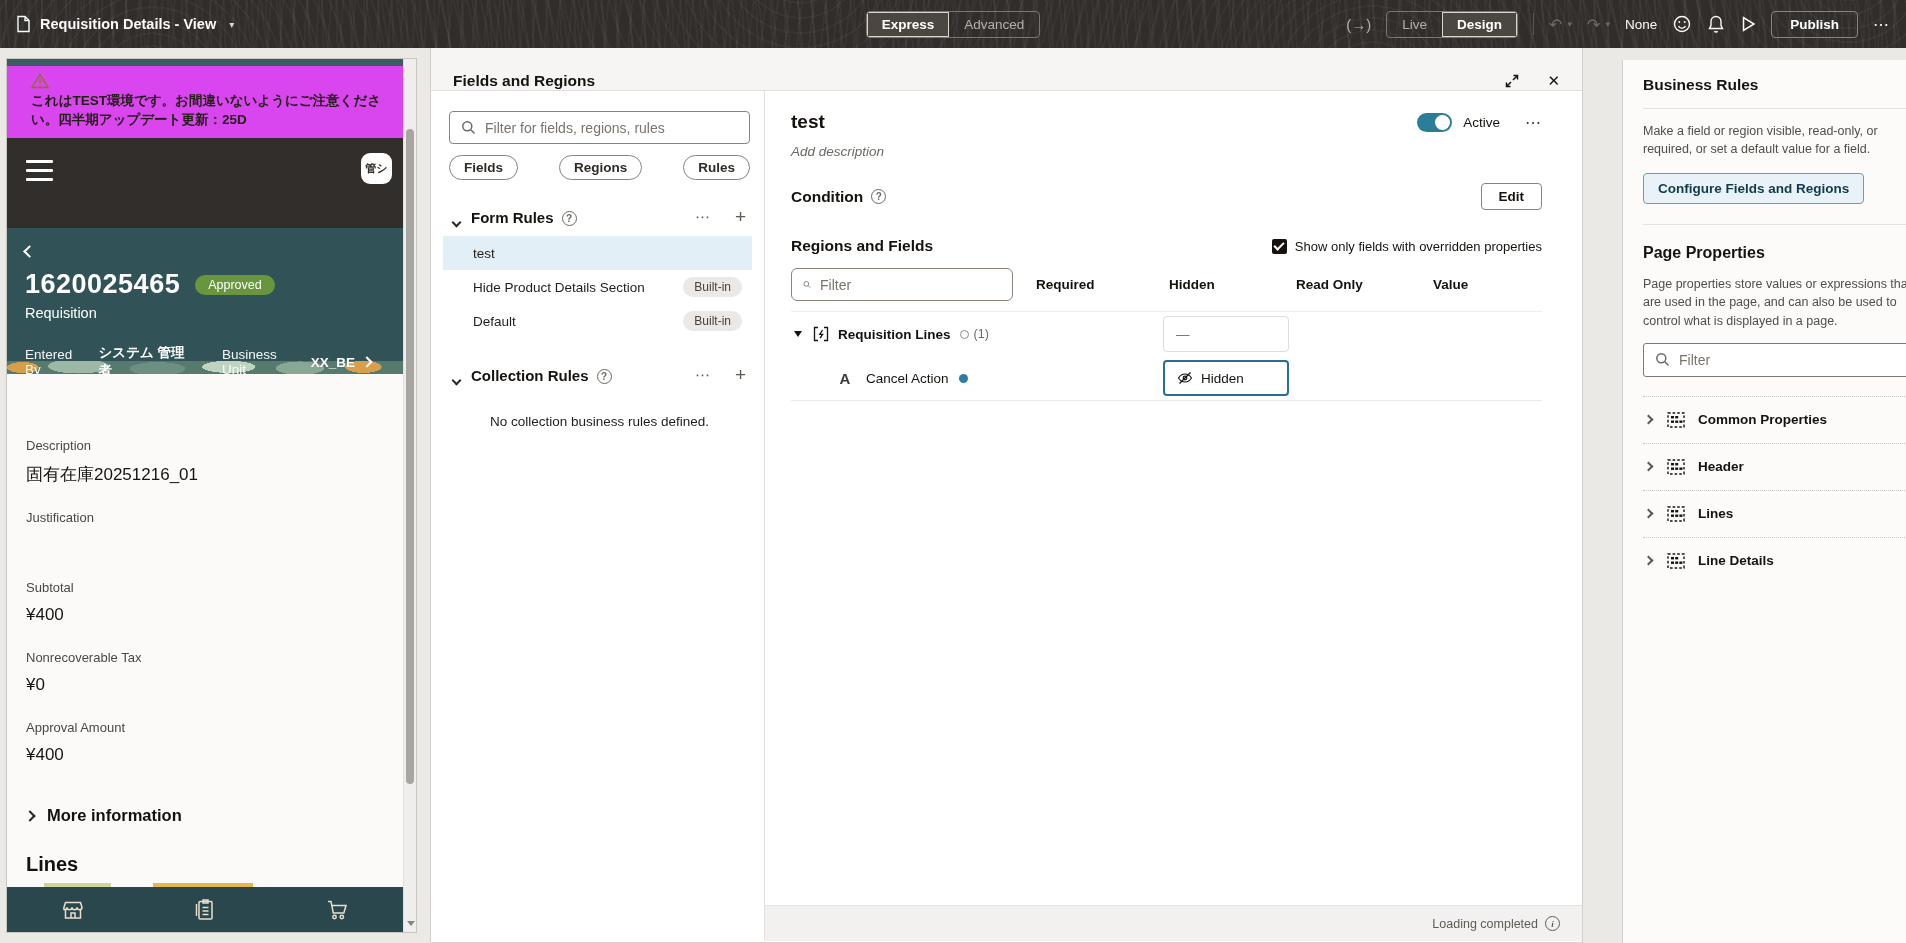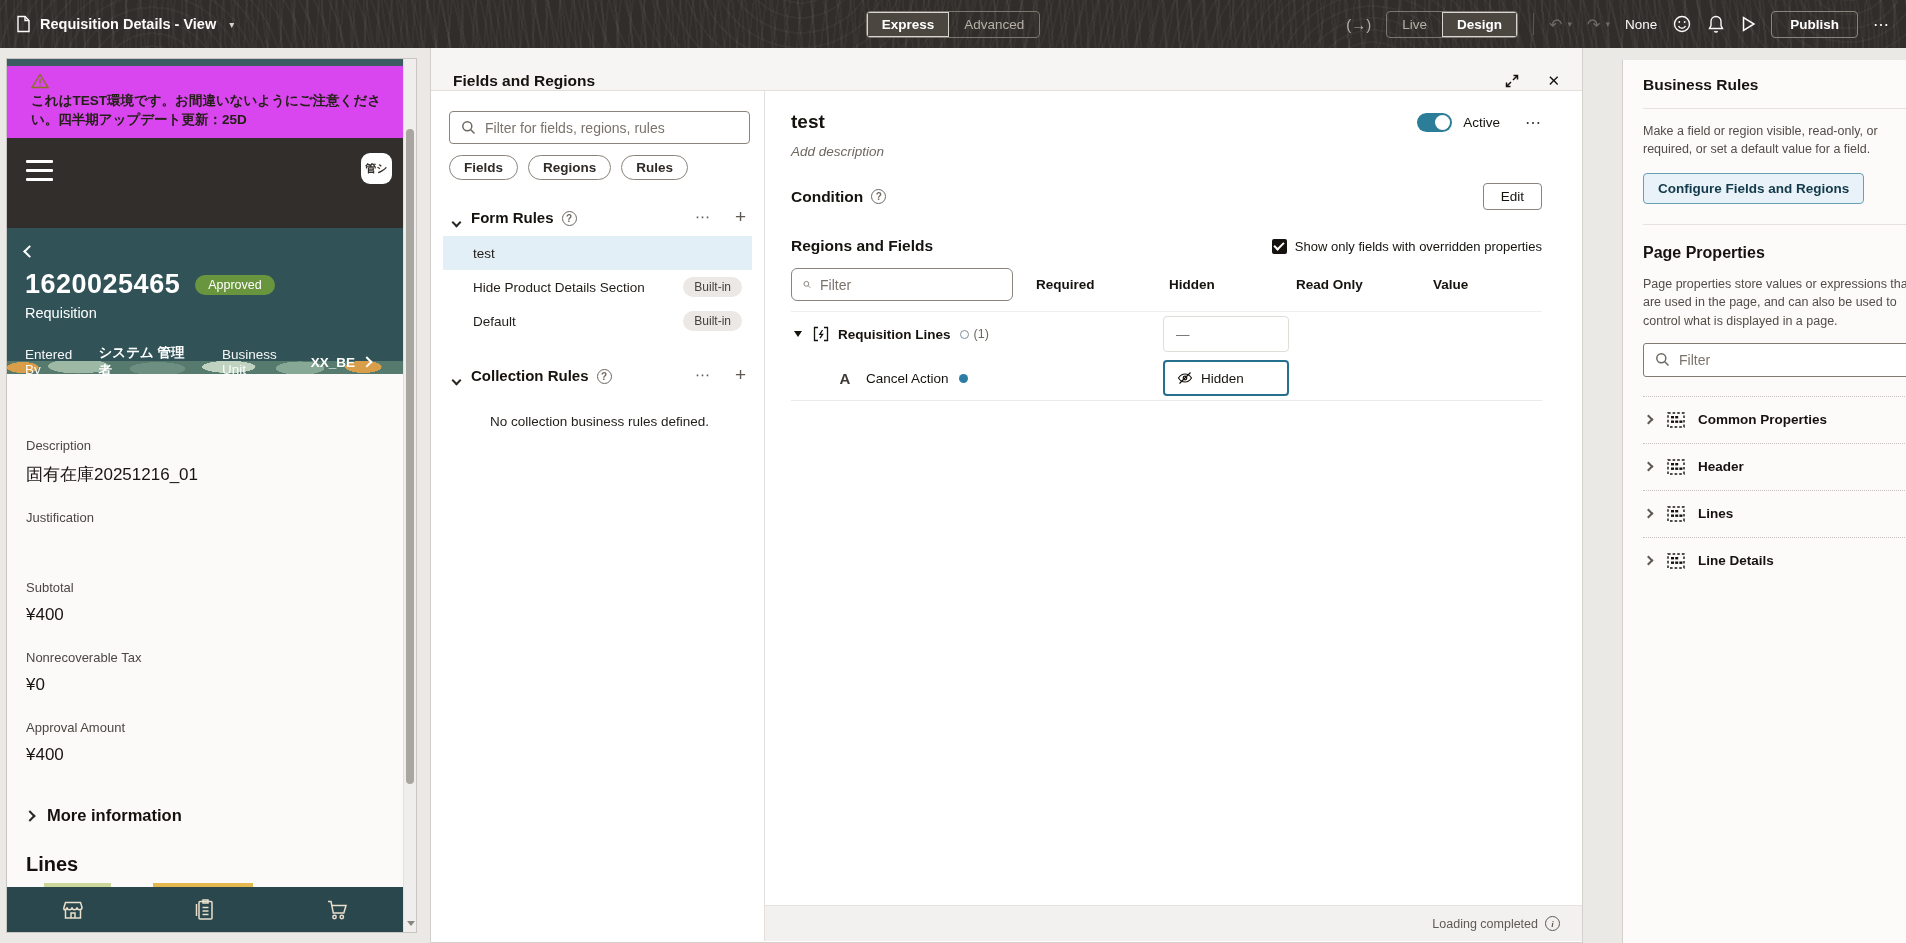--- a/index.html
+++ b/index.html
@@ -101,21 +101,21 @@
   .drawer { position:absolute; left:430px; top:48px; width:1153px; height:895px; background:#fff; border:1px solid #d3cfcb; border-top:none; }
   .d-header { height:43px; background:#f7f5f3; border-bottom:1px solid #e2dfdc; display:flex; align-items:flex-end; padding:0 22px; }
   .d-title { font-size:15.5px; font-weight:bold; }
   .d-hicons { margin-left:auto; display:flex; align-items:center; gap:28px; }
   .d-close { font-size:15px; color:#16130f; }
   .d-body { display:flex; height:850px; }
   .d-list { width:334px; flex:none; border-right:1px solid #e2dfdc; padding:20px 14px 0 18px; }
   .search-box { display:flex; align-items:center; gap:9px; border:1px solid #8a847d; border-radius:4px; height:33px; padding:0 11px; background:#fff; }
   .search-box input { border:none; outline:none; flex:1; font-size:14px; font-family:inherit; color:#16130f; background:transparent; }
   .search-box input::placeholder { color:#7b746d; }
-  .d-pills { display:flex; gap:10px; margin-top:11px; }
+  .d-pills { display:flex; gap:10px; margin-top:11px;justify-content:space-between; }
   .pill { border:1px solid #8a847d; border-radius:16px; padding:4px 14px; font-size:13.5px; font-weight:600; color:#2f2b27; background:#fff; }
   .d-sechead { display:flex; align-items:flex-end; margin-top:27px; padding:0 4px; }
   .d-sechead .sec-title { font-size:15px; font-weight:bold; margin-left:11px; }
   .help { width:15px; height:15px; border:1.4px solid #6e6862; border-radius:50%; color:#6e6862; font-size:10px; font-weight:bold;
     display:inline-flex; align-items:center; justify-content:center; margin-left:8px; }
   .sec-actions { margin-left:auto; display:flex; align-items:center; gap:24px; color:#5f5a54; }
   .sec-actions .el { font-size:15px; letter-spacing:1px; }
   .sec-actions .pl { font-size:19px; font-weight:300; line-height:1; }
   .d-rules { margin-top:10px; margin-left:-6px; margin-right:-2px; }
   .d-rule { display:flex; align-items:center; height:34px; padding:0 10px 0 30px; font-size:13.5px; color:#211d19; }
@@ -128,21 +128,21 @@
   .dd-titlerow { display:flex; align-items:center; }
   .dd-name { font-size:19px; font-weight:bold; }
   .dd-right { margin-left:auto; display:flex; align-items:center; gap:11px; }
   .toggle { width:35px; height:19px; border-radius:10px; background:#2c7d97; position:relative; }
   .toggle .knob { position:absolute; right:2px; top:2px; width:15px; height:15px; border-radius:50%; background:#fff; }
   .dd-active { font-size:13.5px; }
   .dd-menu { font-size:16px; letter-spacing:1px; color:#3f3a35; margin-left:14px; }
   .dd-desc { margin-top:11px; font-style:italic; font-size:13.5px; color:#6e6862; }
   .dd-subhead { display:flex; align-items:center; margin-top:24px; }
   .dd-subhead .t { font-size:15.5px; font-weight:bold; }
-  .edit-btn { margin-left:auto; border:1px solid #8a847d; border-radius:4px; padding:5px 17px; font-size:13.5px; font-weight:normal; background:#fff; color:#16130f; }
+  .edit-btn { margin-left:auto; border:1px solid #8a847d; border-radius:4px; padding:5px 17px; font-size:13.5px; font-weight:bold; background:#fff; color:#16130f; }
   .code-box { margin-top:11px; background:#f4f3f1; border:1px solid #e5e2df; border-radius:4px; padding:16px 14px;
     font-family:"DejaVu Sans Mono", monospace; font-size:12.5px; color:#16130f; }
   .code-box .kw { font-weight:bold; }
   .code-box .op { color:#8a847d; }
   .dd-regrow { display:flex; align-items:center; margin-top:27px; }
   .dd-showonly { margin-left:auto; display:flex; align-items:center; gap:8px; font-size:13px; }
   .cb { width:15px; height:15px; background:#16130f; border-radius:2px; position:relative; }
   .cb::after { content:""; position:absolute; left:4.5px; top:1.5px; width:4px; height:8px; border:solid #fff; border-width:0 2px 2px 0; transform:rotate(45deg); }
   .dd-gridhead { position:relative; margin-top:13px; height:34px; }
   .dd-gridhead .search-box { width:222px; border-radius:6px; height:33px; }

